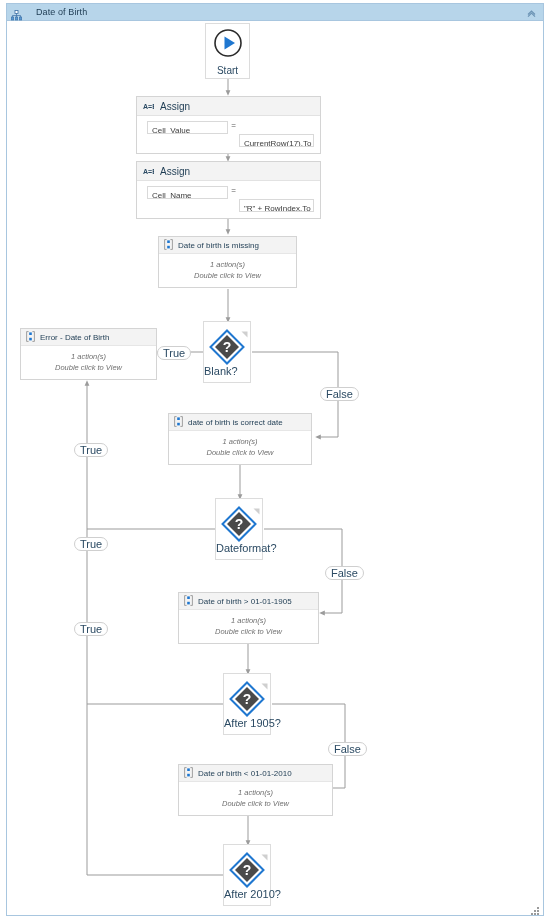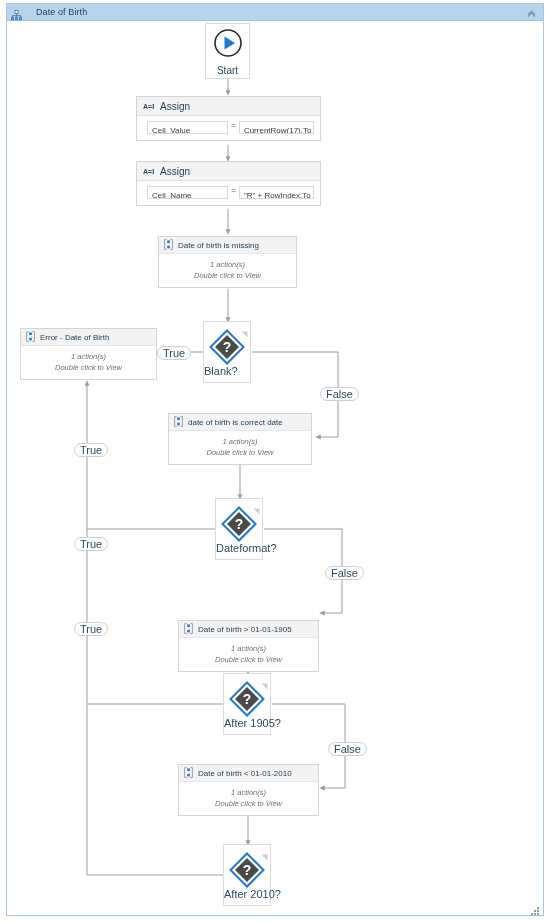--- a/index.html
+++ b/index.html
@@ -103,21 +103,21 @@
     background:#ffffff;
     font-size:8px;color:#3b3b3b;
     padding:2px 4px;
     height:13px;
     line-height:13px;
     box-sizing:border-box;
     overflow:hidden;
     white-space:nowrap;
   }
   .expr.left{width:92px;}
-  .expr.right{width:85px;}
+  .expr.right{width:85px;margin-top:13px;}
   .eq{
     font-size:8px;color:#555;
     margin:0 3px;
   }
 
   
   .seq{
     background:#ffffff;
     border:1px solid #d4d4d4;
   }
@@ -398,21 +398,21 @@
     <span>
       <svg width="36" height="36" viewBox="0 0 36 36">
         <polygon points="18,1.5 34.5,18 18,34.5 1.5,18" fill="#ffffff" stroke="#1f77d0" stroke-width="2"></polygon>
         <polygon points="18,6 30,18 18,30 6,18" fill="#4a4a4a"></polygon>
         <text x="18" y="23" text-anchor="middle" font-family="Liberation Sans, sans-serif" font-size="14" font-weight="bold" fill="#ffffff">?</text>
       </svg>
     </span>
     <span class="lbl">Dateformat?</span>
   </div>
 
-  <div class="node seq" style="left:178px;top:592px;width:141px;margin-top:28px;">
+  <div class="node seq" style="left:178px;top:592px;width:141px;">
     <div class="hdr">
       <span>
         <svg width="9" height="11" viewBox="0 0 9 11">
           <line x1="0.6" y1="0.6" x2="2.6" y2="0.6" stroke="#8a8a8a" stroke-width="0.8"></line>
           <line x1="0.6" y1="0.6" x2="0.6" y2="10.4" stroke="#8a8a8a" stroke-width="0.8"></line>
           <line x1="0.6" y1="10.4" x2="2.6" y2="10.4" stroke="#8a8a8a" stroke-width="0.8"></line>
           <line x1="6.4" y1="0.6" x2="8.4" y2="0.6" stroke="#8a8a8a" stroke-width="0.8"></line>
           <line x1="8.4" y1="0.6" x2="8.4" y2="10.4" stroke="#8a8a8a" stroke-width="0.8"></line>
           <line x1="6.4" y1="10.4" x2="8.4" y2="10.4" stroke="#8a8a8a" stroke-width="0.8"></line>
           <rect x="3.2" y="1.4" width="2.6" height="2.6" fill="#1f77d0"></rect>
@@ -436,21 +436,21 @@
     <span>
       <svg width="36" height="36" viewBox="0 0 36 36">
         <polygon points="18,1.5 34.5,18 18,34.5 1.5,18" fill="#ffffff" stroke="#1f77d0" stroke-width="2"></polygon>
         <polygon points="18,6 30,18 18,30 6,18" fill="#4a4a4a"></polygon>
         <text x="18" y="23" text-anchor="middle" font-family="Liberation Sans, sans-serif" font-size="14" font-weight="bold" fill="#ffffff">?</text>
       </svg>
     </span>
     <span class="lbl">After 1905?</span>
   </div>
 
-  <div class="node seq" style="left:178px;top:764px;width:141px;">
+  <div class="node seq" style="left:178px;top:764px;width:155px;">
     <div class="hdr">
       <span>
         <svg width="9" height="11" viewBox="0 0 9 11">
           <line x1="0.6" y1="0.6" x2="2.6" y2="0.6" stroke="#8a8a8a" stroke-width="0.8"></line>
           <line x1="0.6" y1="0.6" x2="0.6" y2="10.4" stroke="#8a8a8a" stroke-width="0.8"></line>
           <line x1="0.6" y1="10.4" x2="2.6" y2="10.4" stroke="#8a8a8a" stroke-width="0.8"></line>
           <line x1="6.4" y1="0.6" x2="8.4" y2="0.6" stroke="#8a8a8a" stroke-width="0.8"></line>
           <line x1="8.4" y1="0.6" x2="8.4" y2="10.4" stroke="#8a8a8a" stroke-width="0.8"></line>
           <line x1="6.4" y1="10.4" x2="8.4" y2="10.4" stroke="#8a8a8a" stroke-width="0.8"></line>
           <rect x="3.2" y="1.4" width="2.6" height="2.6" fill="#1f77d0"></rect>

